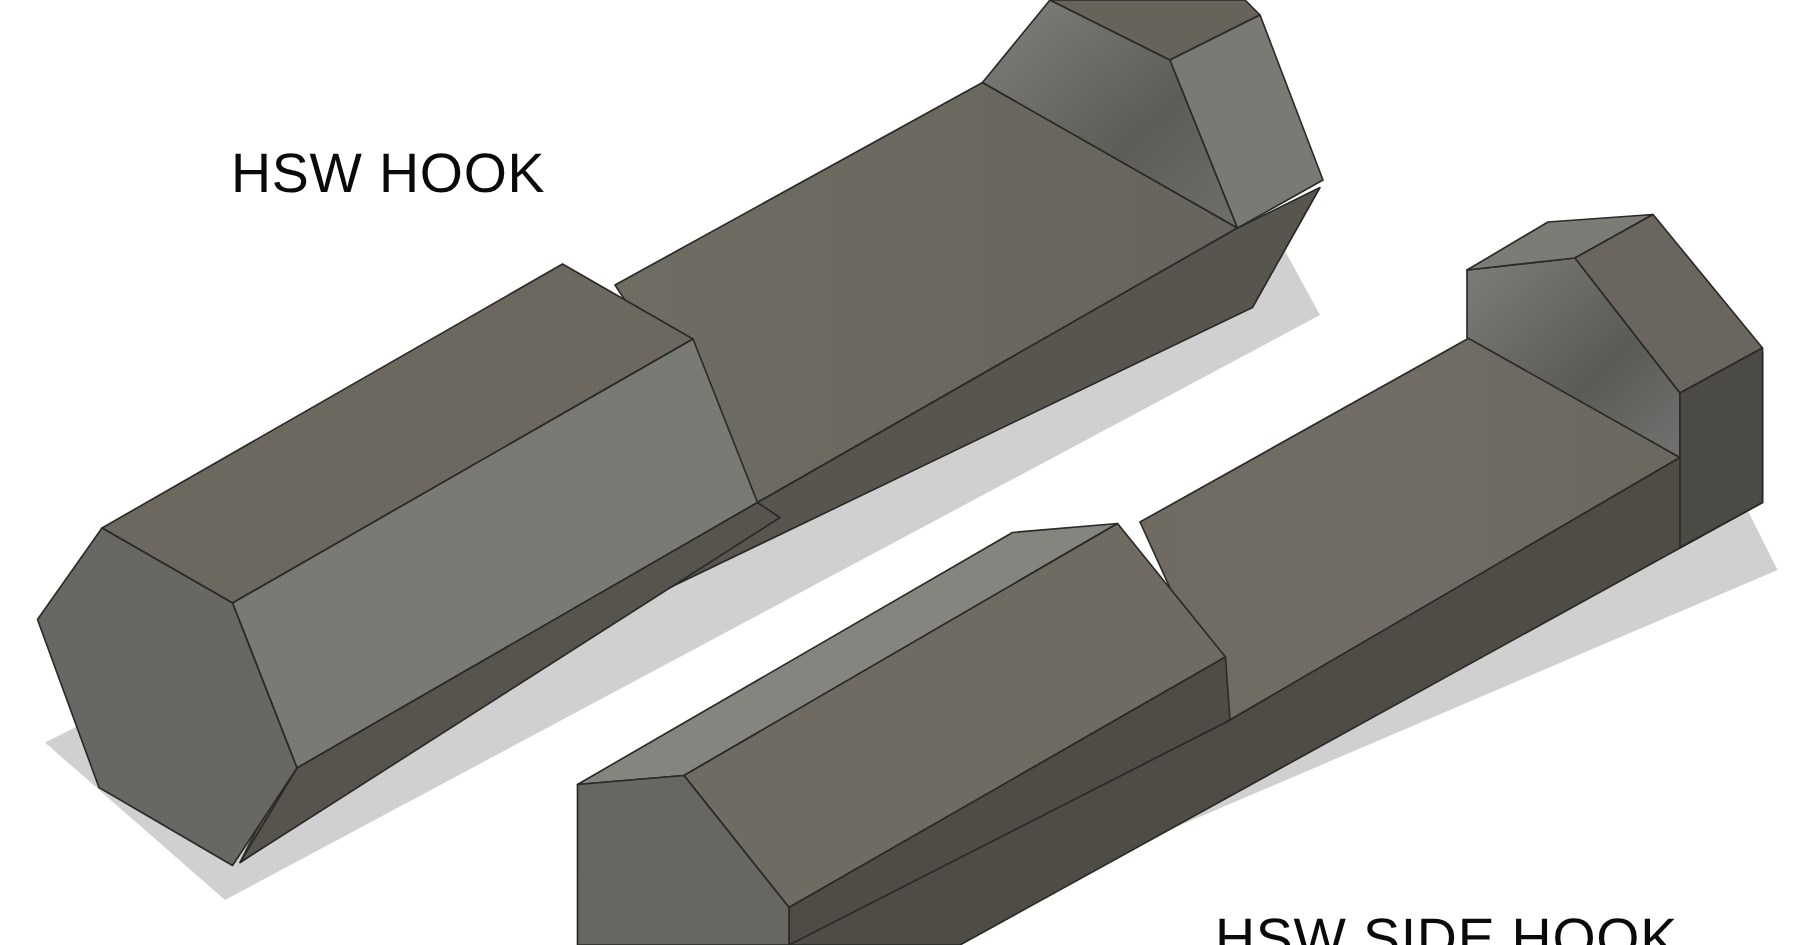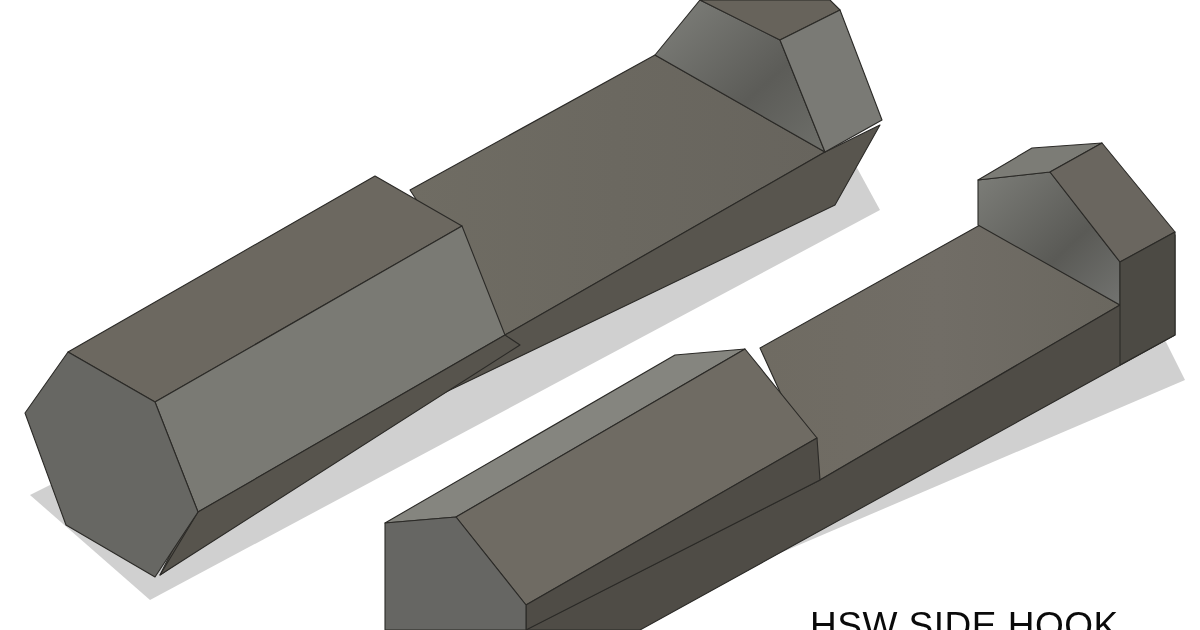--- a/index.html
+++ b/index.html
@@ -86,14 +86,15 @@
       <polygon fill="#85857f" points="385,523 675,355 745,349 456,517"></polygon>
 
       <polygon fill="#6f6b63" points="456,517 745,349 817,438 526,605"></polygon>
 
       <polygon fill="#4f4c46" points="526,605 817,438 820,480 526,630"></polygon>
 
       <polygon fill="#666663" points="385,523 456,517 526,605 526,630 385,630"></polygon>
     </g>
   </svg>
 
+  <div class="label label-hook">HSW HOOK</div>
   <div class="label label-side">HSW SIDE HOOK</div>
 </div>
 
 </body></html>

